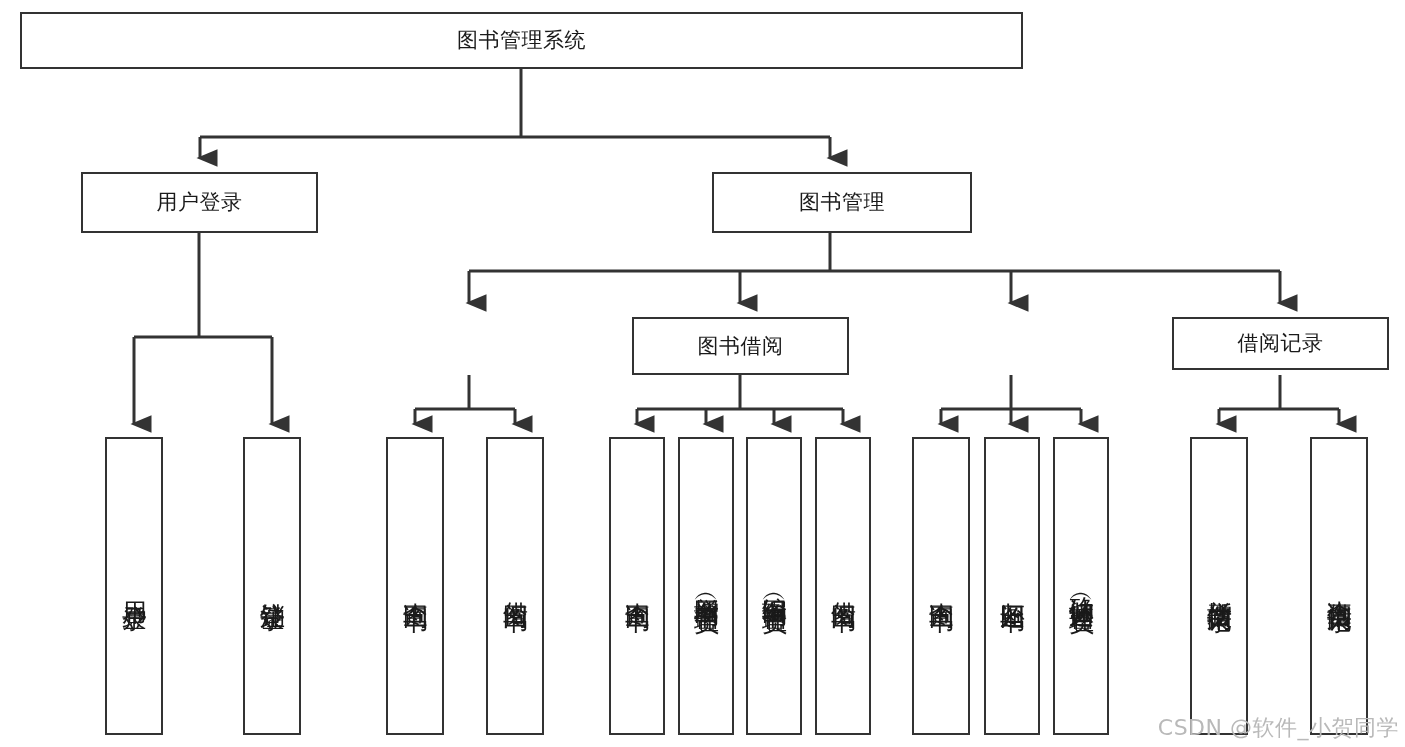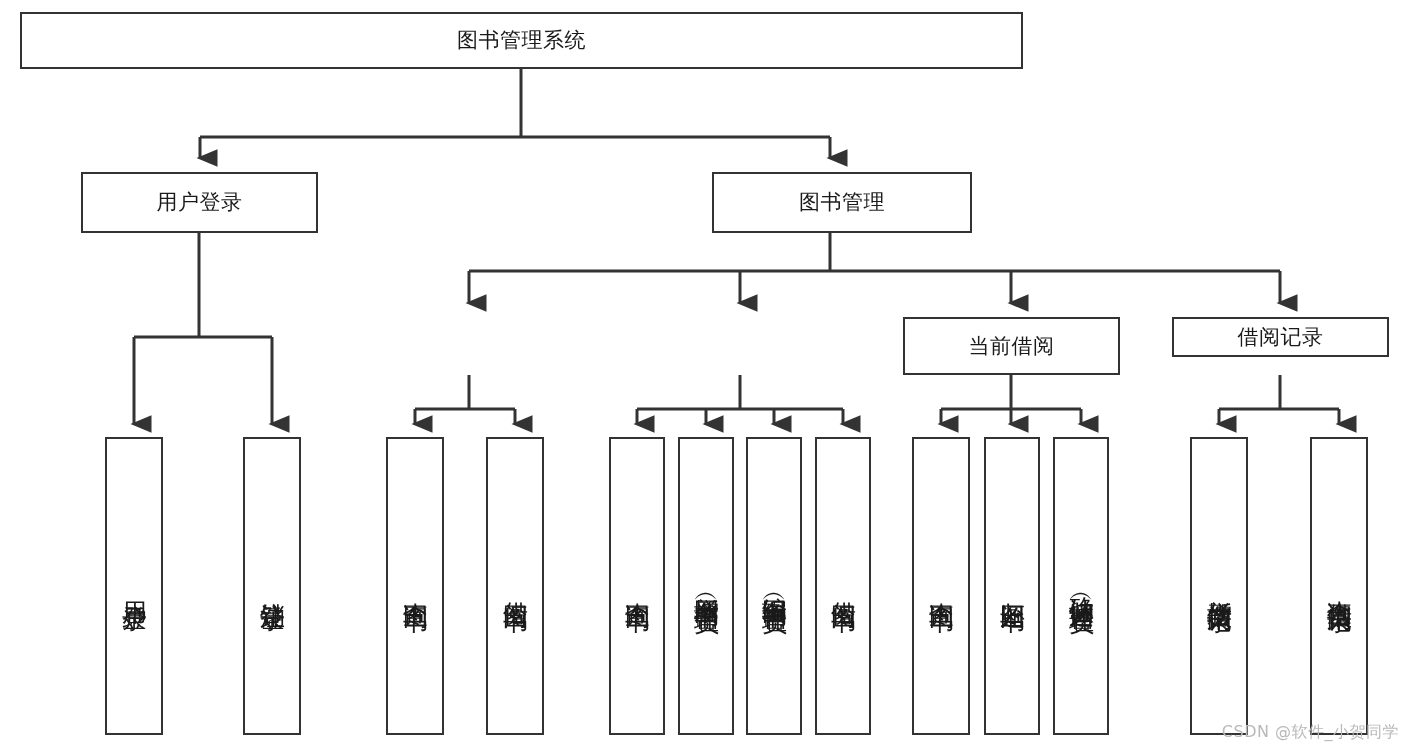--- a/index.html
+++ b/index.html
@@ -53,21 +53,21 @@
     font-size: 25px;
     line-height: 1.12;
     letter-spacing: 2px;
     white-space: nowrap;
     max-height: 100%;
   }
   #watermark {
     position: absolute;
     right: 6px;
     bottom: 4px;
-    font-size: 16px;
+    font-size: 22px;
     color: #b9b9b9;
     font-family: "DejaVu Sans", "Liberation Sans", sans-serif;
     letter-spacing: 0.5px;
     white-space: nowrap;
     pointer-events: none;
     margin-top: 37px;
   }
 </style>
 </head>
 <body>
@@ -128,24 +128,24 @@
     <span class="label">图书管理系统</span>
   </div>
 
   <div class="node horiz" style="left: 81px; top: 172px; width: 237px; height: 61px; border-color: rgb(51, 51, 51); background: rgb(255, 255, 255); color: rgb(26, 26, 26);">
     <span class="label">用户登录</span>
   </div>
   <div class="node horiz" style="left: 712px; top: 172px; width: 260px; height: 61px; border-color: rgb(51, 51, 51); background: rgb(255, 255, 255); color: rgb(26, 26, 26);">
     <span class="label">图书管理</span>
   </div>
 
-  <div class="node horiz" style="left: 903px; top: 317px; width: 217px; height: 58px; border-color: rgb(51, 51, 51); background: rgb(255, 255, 255); color: rgb(26, 26, 26);">
-    <span class="label">当前借阅</span>
+  <div class="node horiz" style="left: 632px; top: 317px; width: 217px; height: 58px; border-color: rgb(51, 51, 51); background: rgb(255, 255, 255); color: rgb(26, 26, 26);">
+    <span class="label">图书借阅</span>
   </div>
-  <div class="node horiz" style="left: 1172px; top: 317px; width: 217px; height: 40px; border-color: rgb(51, 51, 51); background: rgb(255, 255, 255); color: rgb(26, 26, 26);">
+  <div class="node horiz" style="left: 1172px; top: 317px; width: 217px; height: 53px; border-color: rgb(51, 51, 51); background: rgb(255, 255, 255); color: rgb(26, 26, 26);">
     <span class="label">借阅记录</span>
   </div>
 
   <div class="node vert" style="left: 105px; top: 437px; width: 58px; height: 298px; border-color: rgb(51, 51, 51); background: rgb(255, 255, 255); color: rgb(26, 26, 26);">
     <span class="label">用户登录</span>
   </div>
   <div class="node vert" style="left: 243px; top: 437px; width: 58px; height: 298px; border-color: rgb(51, 51, 51); background: rgb(255, 255, 255); color: rgb(26, 26, 26);">
     <span class="label">注销登录</span>
   </div>
   <div class="node vert" style="left: 386px; top: 437px; width: 58px; height: 298px; border-color: rgb(51, 51, 51); background: rgb(255, 255, 255); color: rgb(26, 26, 26);">

